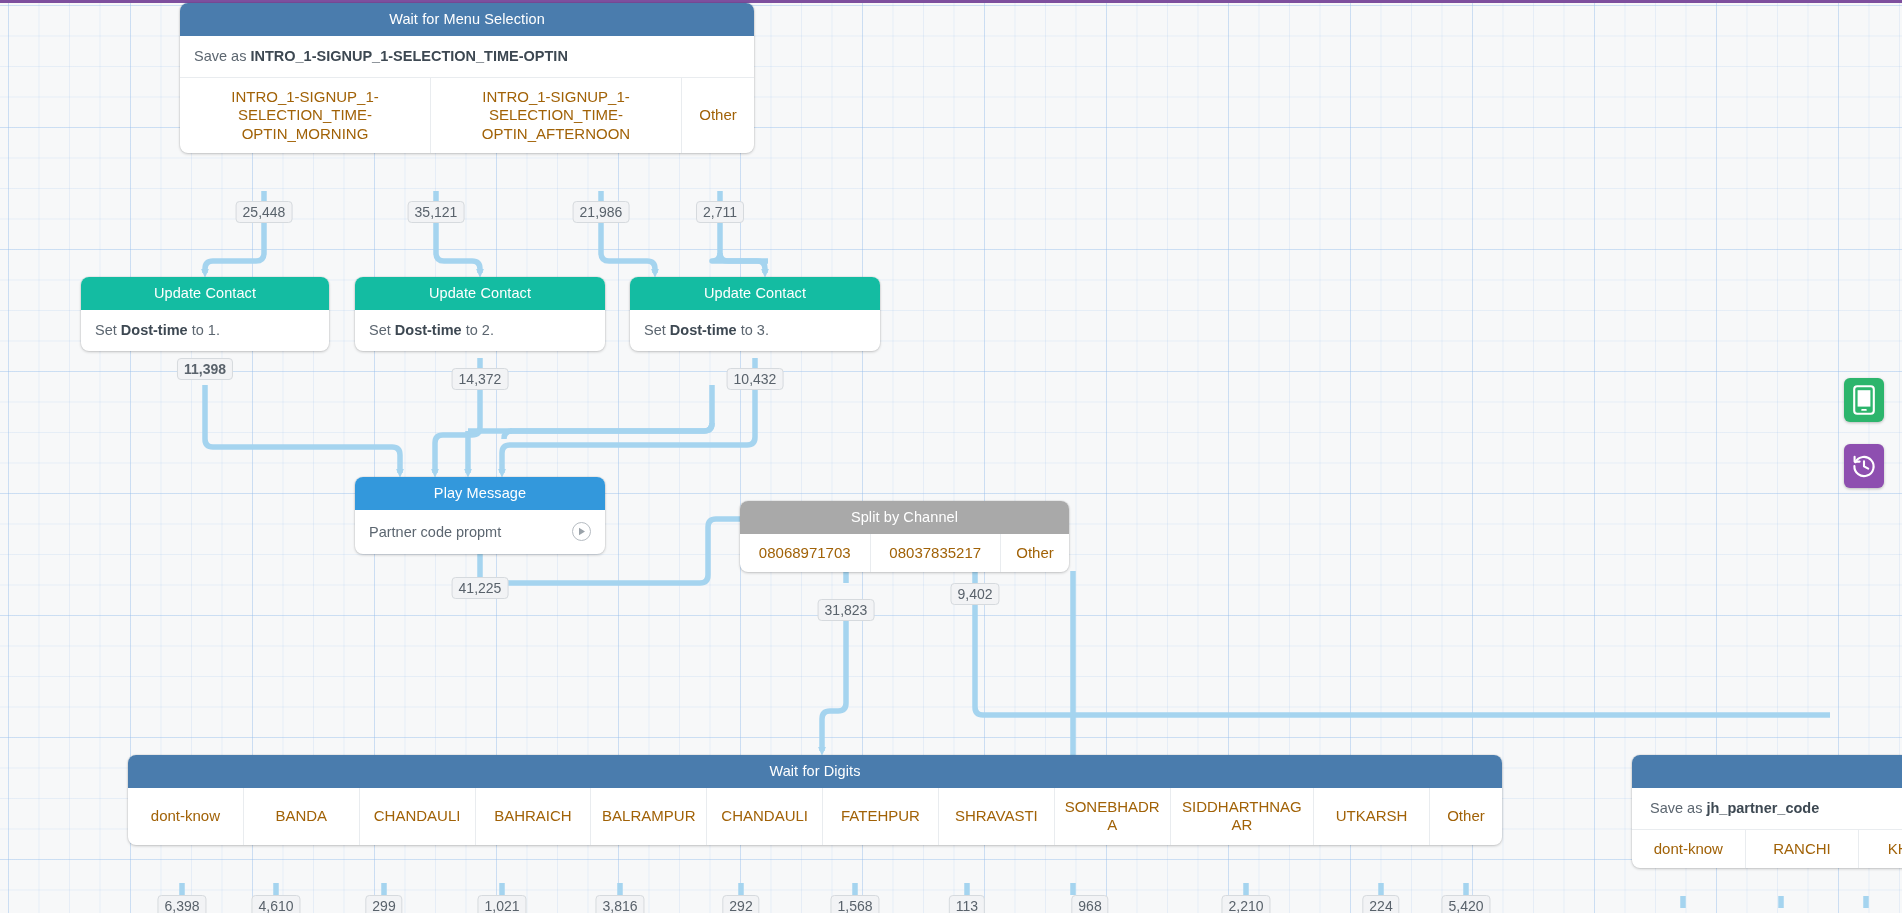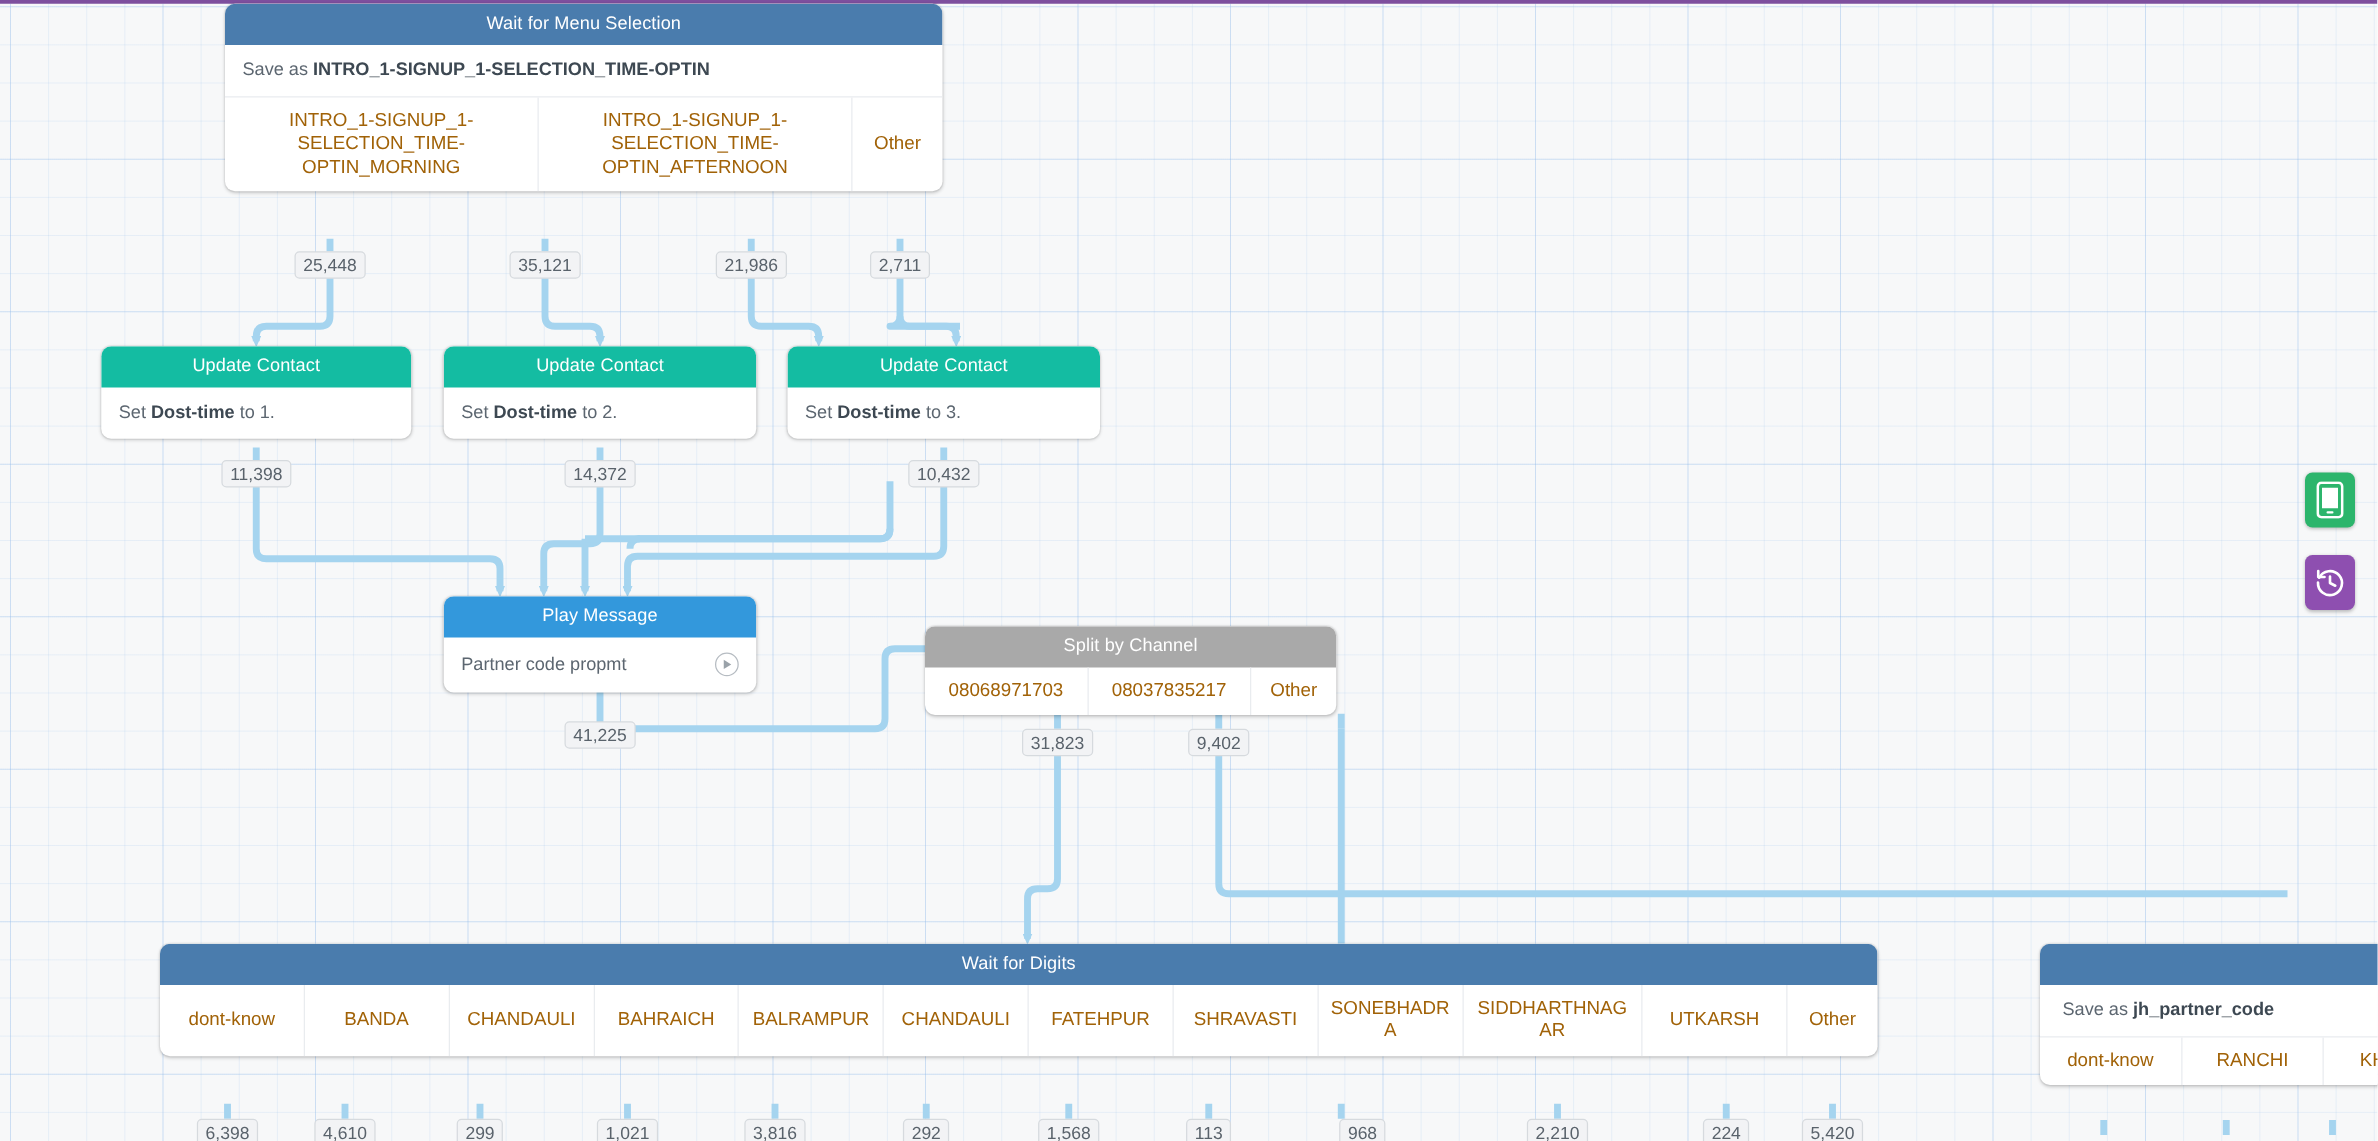--- a/index.html
+++ b/index.html
@@ -199,21 +199,21 @@
   <div class="pill" style="left:436px; top:198px;">35,121</div>
   <div class="pill" style="left:601px; top:198px;">21,986</div>
   <div class="pill" style="left:720px; top:198px;">2,711</div>
 
   <div class="node" style="left:81px; top:274px; width:248px;">
     <div class="node-header hdr-teal">Update Contact</div>
     <div class="node-body no-rule">
       <span>Set </span><b>Dost-time</b><span> to 1.</span>
     </div>
   </div>
-  <div class="pill" style="left:205px; top:365px;">11,398</div>
+  <div class="pill" style="left:205px; top:355px;font-weight:bold;">11,398</div>
 
   <div class="node" style="left:355px; top:274px; width:250px;">
     <div class="node-header hdr-teal">Update Contact</div>
     <div class="node-body no-rule">
       <span>Set </span><b>Dost-time</b><span> to 2.</span>
     </div>
   </div>
   <div class="pill" style="left:480px; top:365px;">14,372</div>
 
   <div class="node" style="left:630px; top:274px; width:250px;">
@@ -238,21 +238,21 @@
   <div class="pill" style="left:480px; top:574px;">41,225</div>
 
   <div class="node" style="left:740px; top:498px; width:329px;">
     <div class="node-header hdr-gray">Split by Channel</div>
     <div class="cats">
       <div class="cat">08068971703</div>
       <div class="cat">08037835217</div>
       <div class="cat narrow" style="width:68px;">Other</div>
     </div>
   </div>
-  <div class="pill" style="left:846px; top:580px;">31,823</div>
+  <div class="pill" style="left:846px; top:596px;">31,823</div>
   <div class="pill" style="left:975px; top:580px;">9,402</div>
 
   <div class="node" style="left:128px; top:752px; width:1374px;">
     <div class="node-header hdr-steel">Wait for Digits</div>
     <div class="cats">
       <div class="cat">dont-know</div>
       <div class="cat">BANDA</div>
       <div class="cat">CHANDAULI</div>
       <div class="cat">BAHRAICH</div>
       <div class="cat">BALRAMPUR</div>

